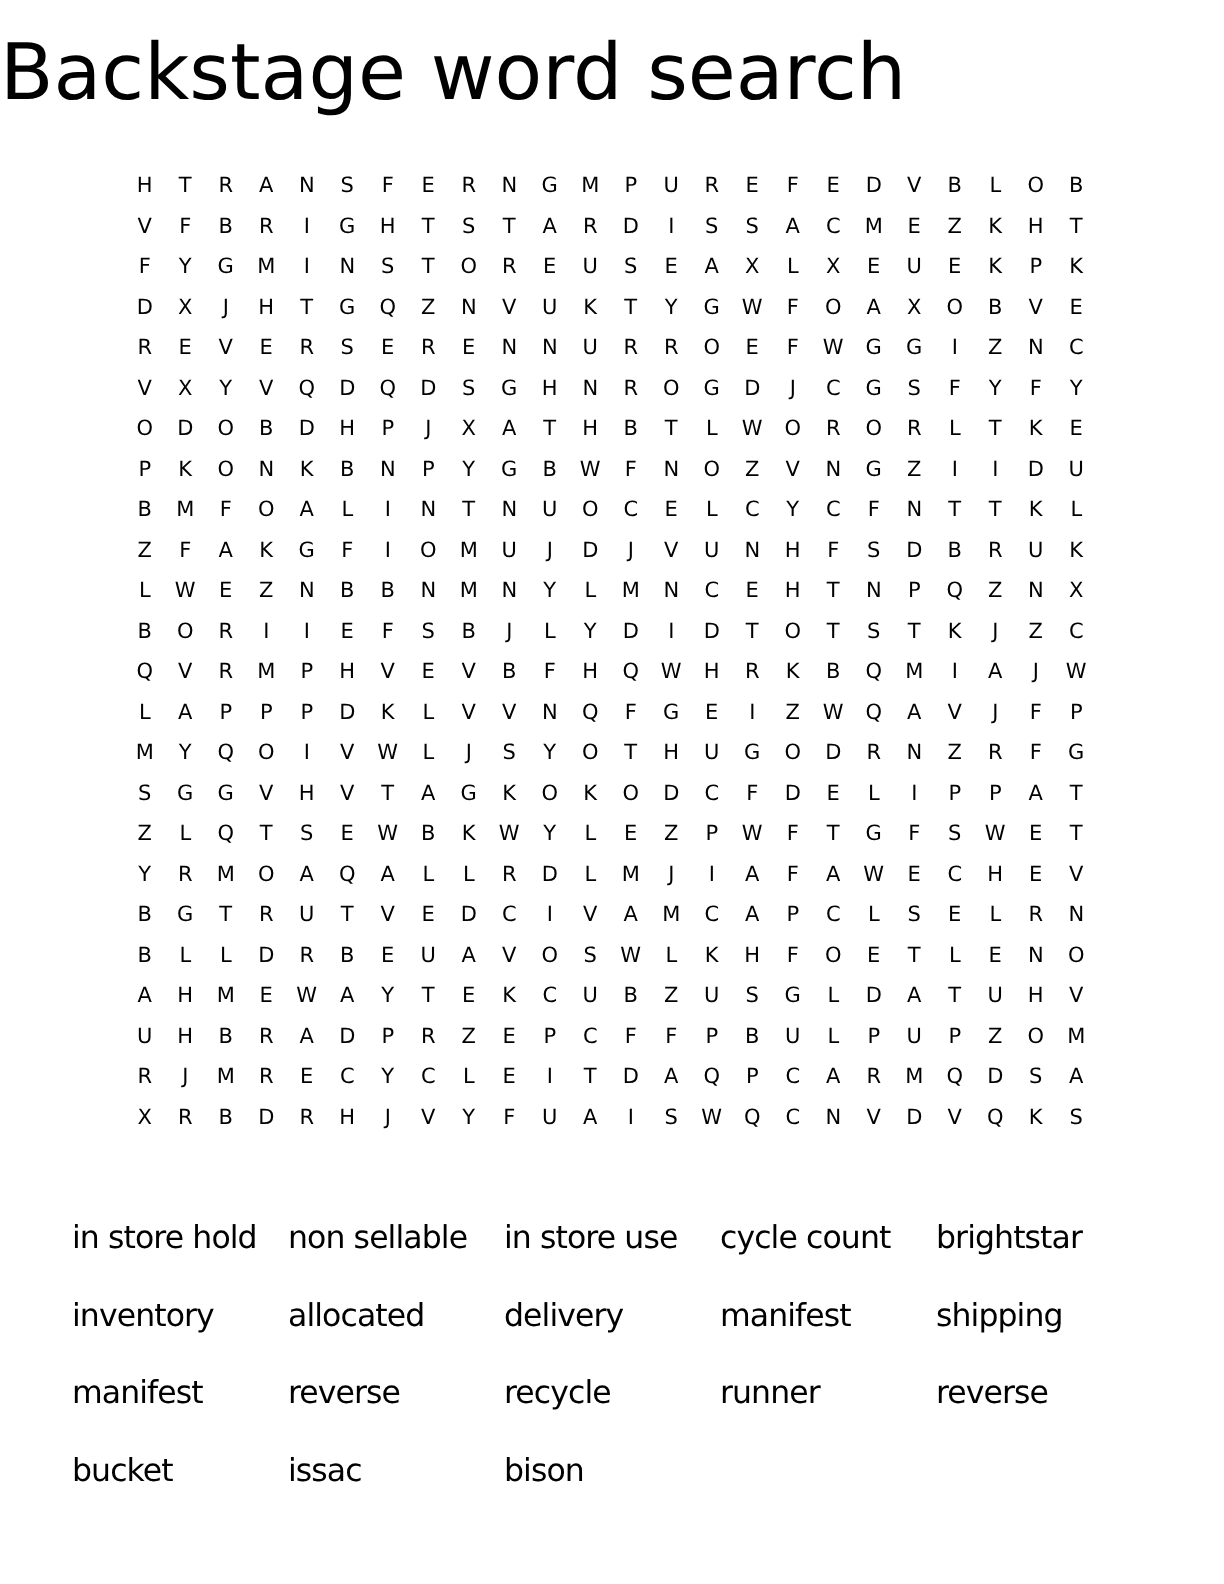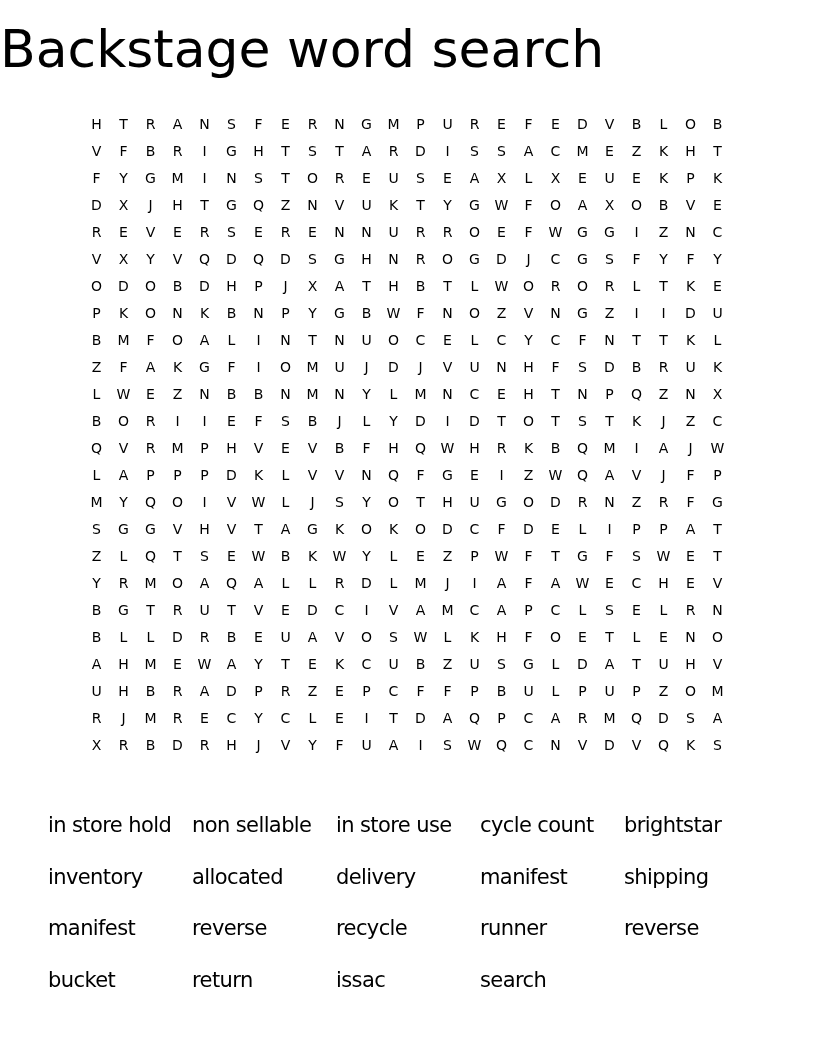--- a/index.html
+++ b/index.html
@@ -659,16 +659,15 @@
     <div class="word">allocated</div>
     <div class="word">delivery</div>
     <div class="word">manifest</div>
     <div class="word">shipping</div>
     <div class="word">manifest</div>
     <div class="word">reverse</div>
     <div class="word">recycle</div>
     <div class="word">runner</div>
     <div class="word">reverse</div>
     <div class="word">bucket</div>
-    <div class="word">return</div>
     <div class="word">issac</div>
-    <div class="word">search</div>
+    <div class="word">bison</div>
   </div>
 
 </body></html>

